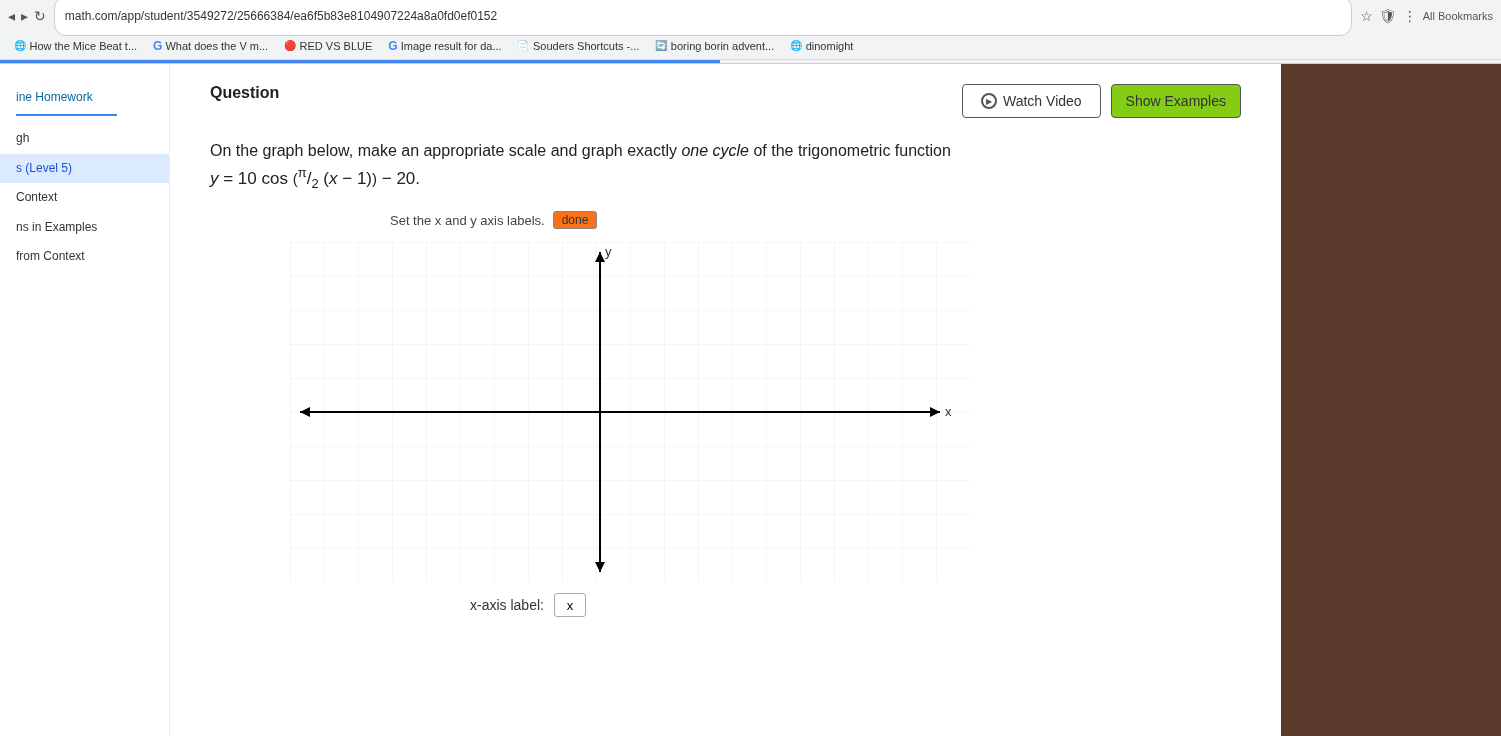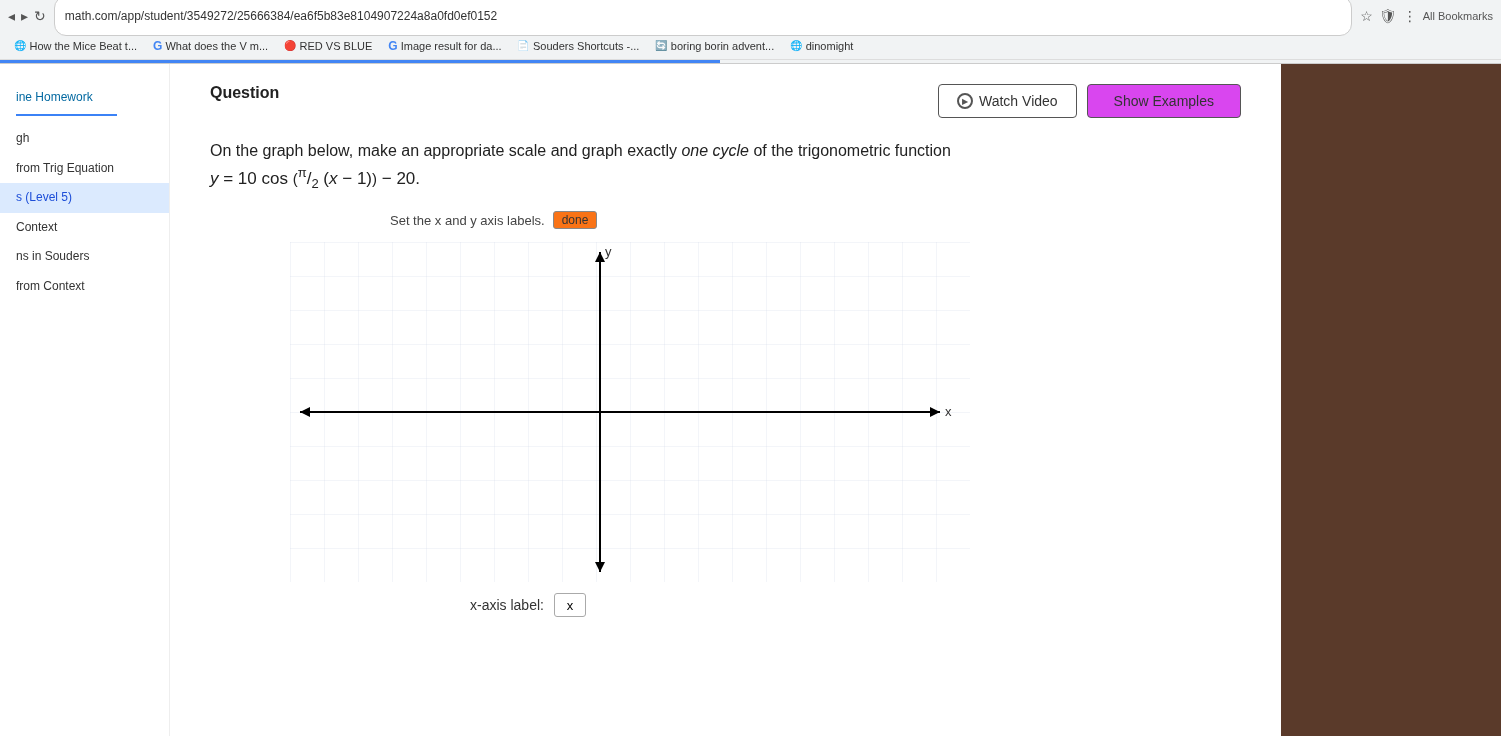--- a/index.html
+++ b/index.html
@@ -155,23 +155,23 @@
       border: 2px solid #555;
       border-radius: 50%;
       display: flex;
       align-items: center;
       justify-content: center;
       font-size: 8px;
       color: #555;
     }
     .show-examples-btn {
       border: 1.5px solid #555;
-      background: #d946ef;
+      background: #84cc16;
       border-radius: 4px;
-      padding: 8px 26px;
+      padding: 8px 14px;
       font-size: 14px;
       cursor: pointer;
       color: #333;
     }
 
     
     .question-text {
       font-size: 16px;
       color: #222;
       line-height: 1.6;
@@ -300,31 +300,28 @@
 
 <div class="page-container">
 
   <div class="sidebar">
     <div class="sidebar-section-title">ine Homework</div>
     <div class="sidebar-divider"></div>
 
     <div class="sidebar-item">
       <span>gh</span>
     </div>
-    <div class="sidebar-item">
-      <span>from Trig Equation</span>
-    </div>
     <div class="sidebar-item active">
       <span>s (Level 5)</span>
     </div>
     <div class="sidebar-item">
       <span>Context</span>
     </div>
     <div class="sidebar-item">
-      <span>ns in Souders</span>
+      <span>ns in Examples</span>
     </div>
     <div class="sidebar-item">
       <span>from Context</span>
     </div>
   </div>
 
   <div class="main-content">
 
     <div class="question-header">
       <div class="question-label">Question</div>

